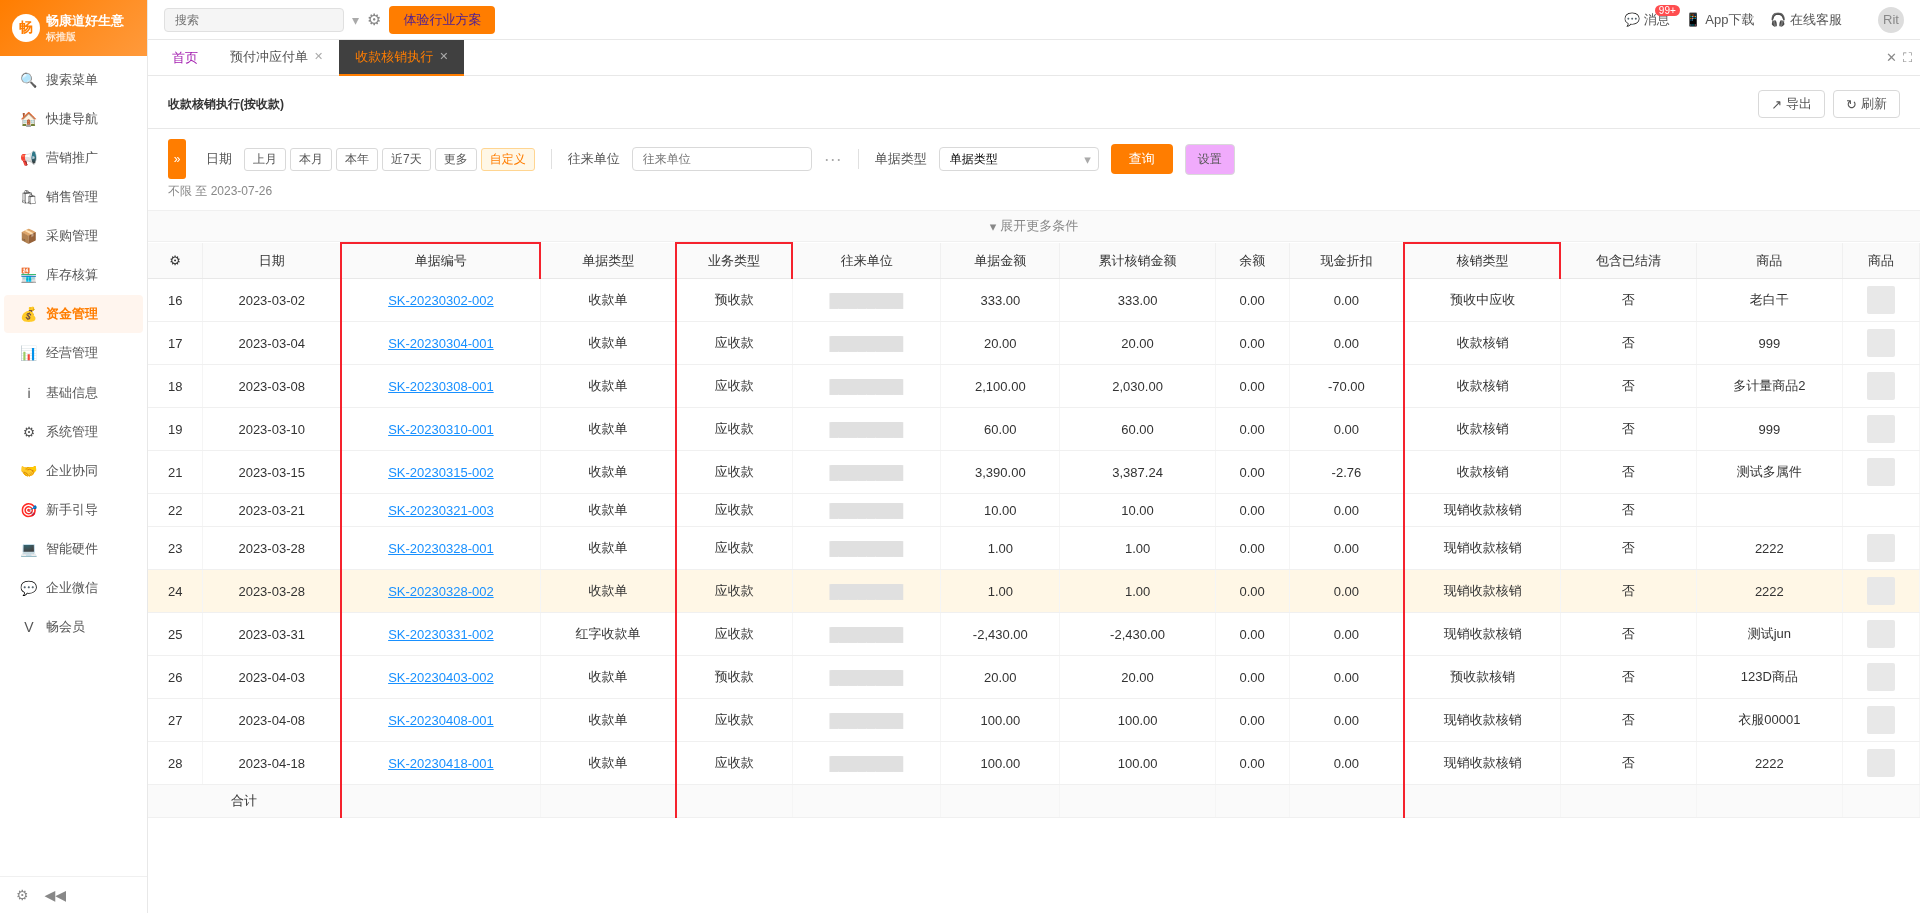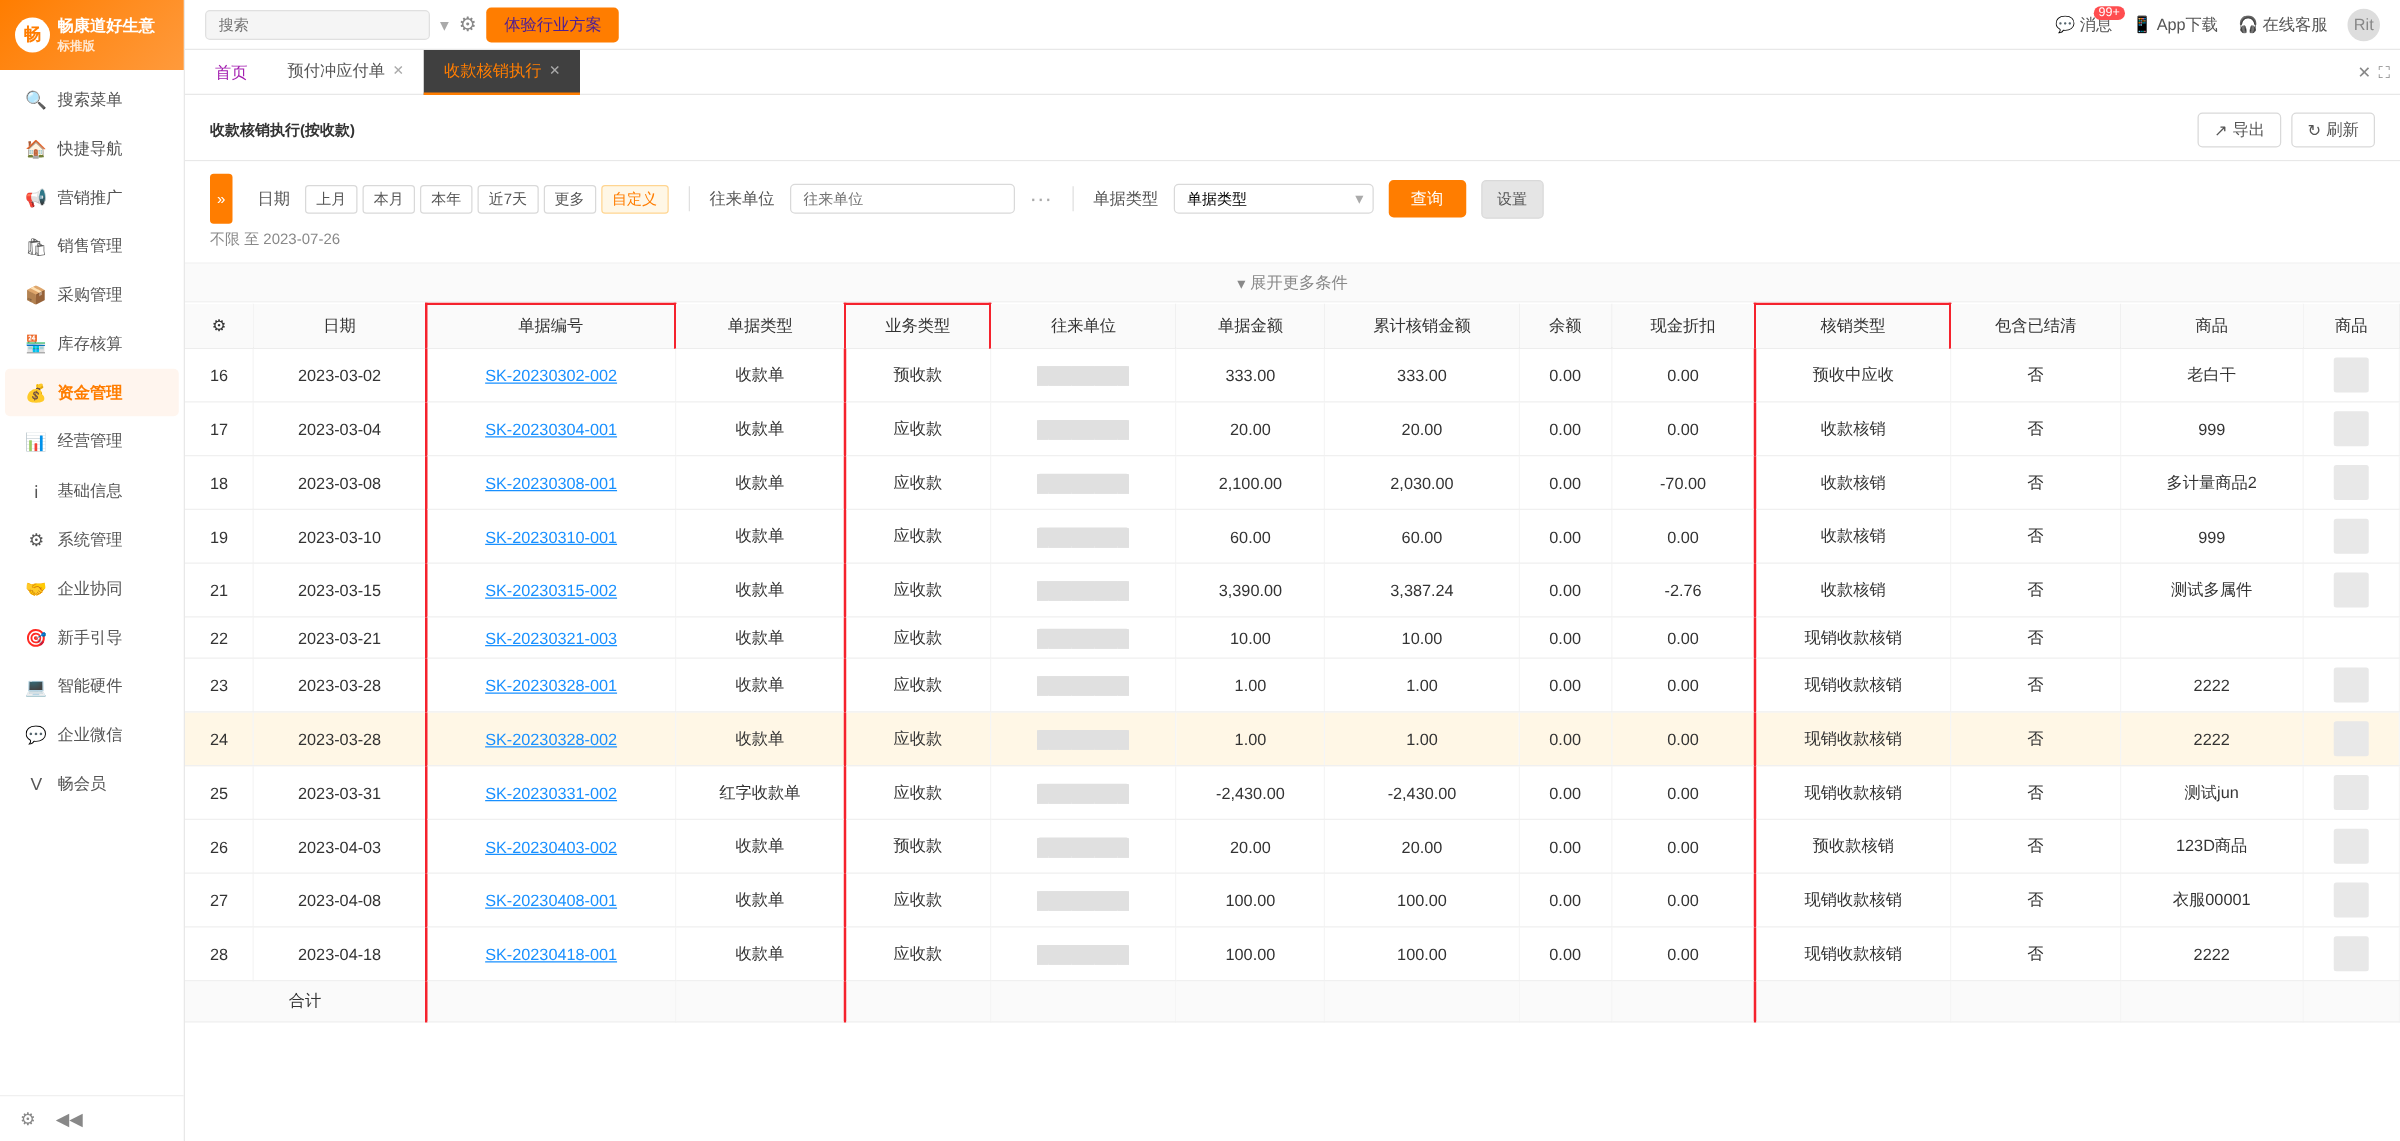--- a/index.html
+++ b/index.html
@@ -106,21 +106,21 @@
       min-width: 16px;
       text-align: center;
       position: absolute;
       top: -6px; right: -10px;
     }
     .topbar-right .link { cursor: pointer; color: #555; font-size: 12px; }
     .topbar-avatar {
       width: 26px; height: 26px; border-radius: 50%;
       background: #ddd;
       display: flex; align-items: center; justify-content: center;
-      font-size: 11px; color: #888;
+      font-size: 11px; color: #888; margin-left: 20px;
     }
 
     
     .tabs {
       background: #fff;
       border-bottom: 1px solid #e8e8e8;
       display: flex;
       align-items: center;
       padding: 0 8px;
       height: 36px;
@@ -222,21 +222,21 @@
     .btn-query {
       background: #ff7d00;
       color: #fff;
       border: none;
       border-radius: 4px;
       padding: 6px 18px;
       cursor: pointer;
       font-size: 13px;
     }
     .btn-setting {
-      background: #e5e5e5;
+      background: #f0abfc;
       border: 1px solid #d9d9d9;
       border-radius: 4px;
       padding: 6px 12px;
       cursor: pointer;
       font-size: 12px;
       color: #555;
     }
 
     
     .filter-toggle { display: flex; align-items: center; justify-content: center; padding: 6px; background: #fafafa; border-bottom: 1px solid #f0f0f0; }

